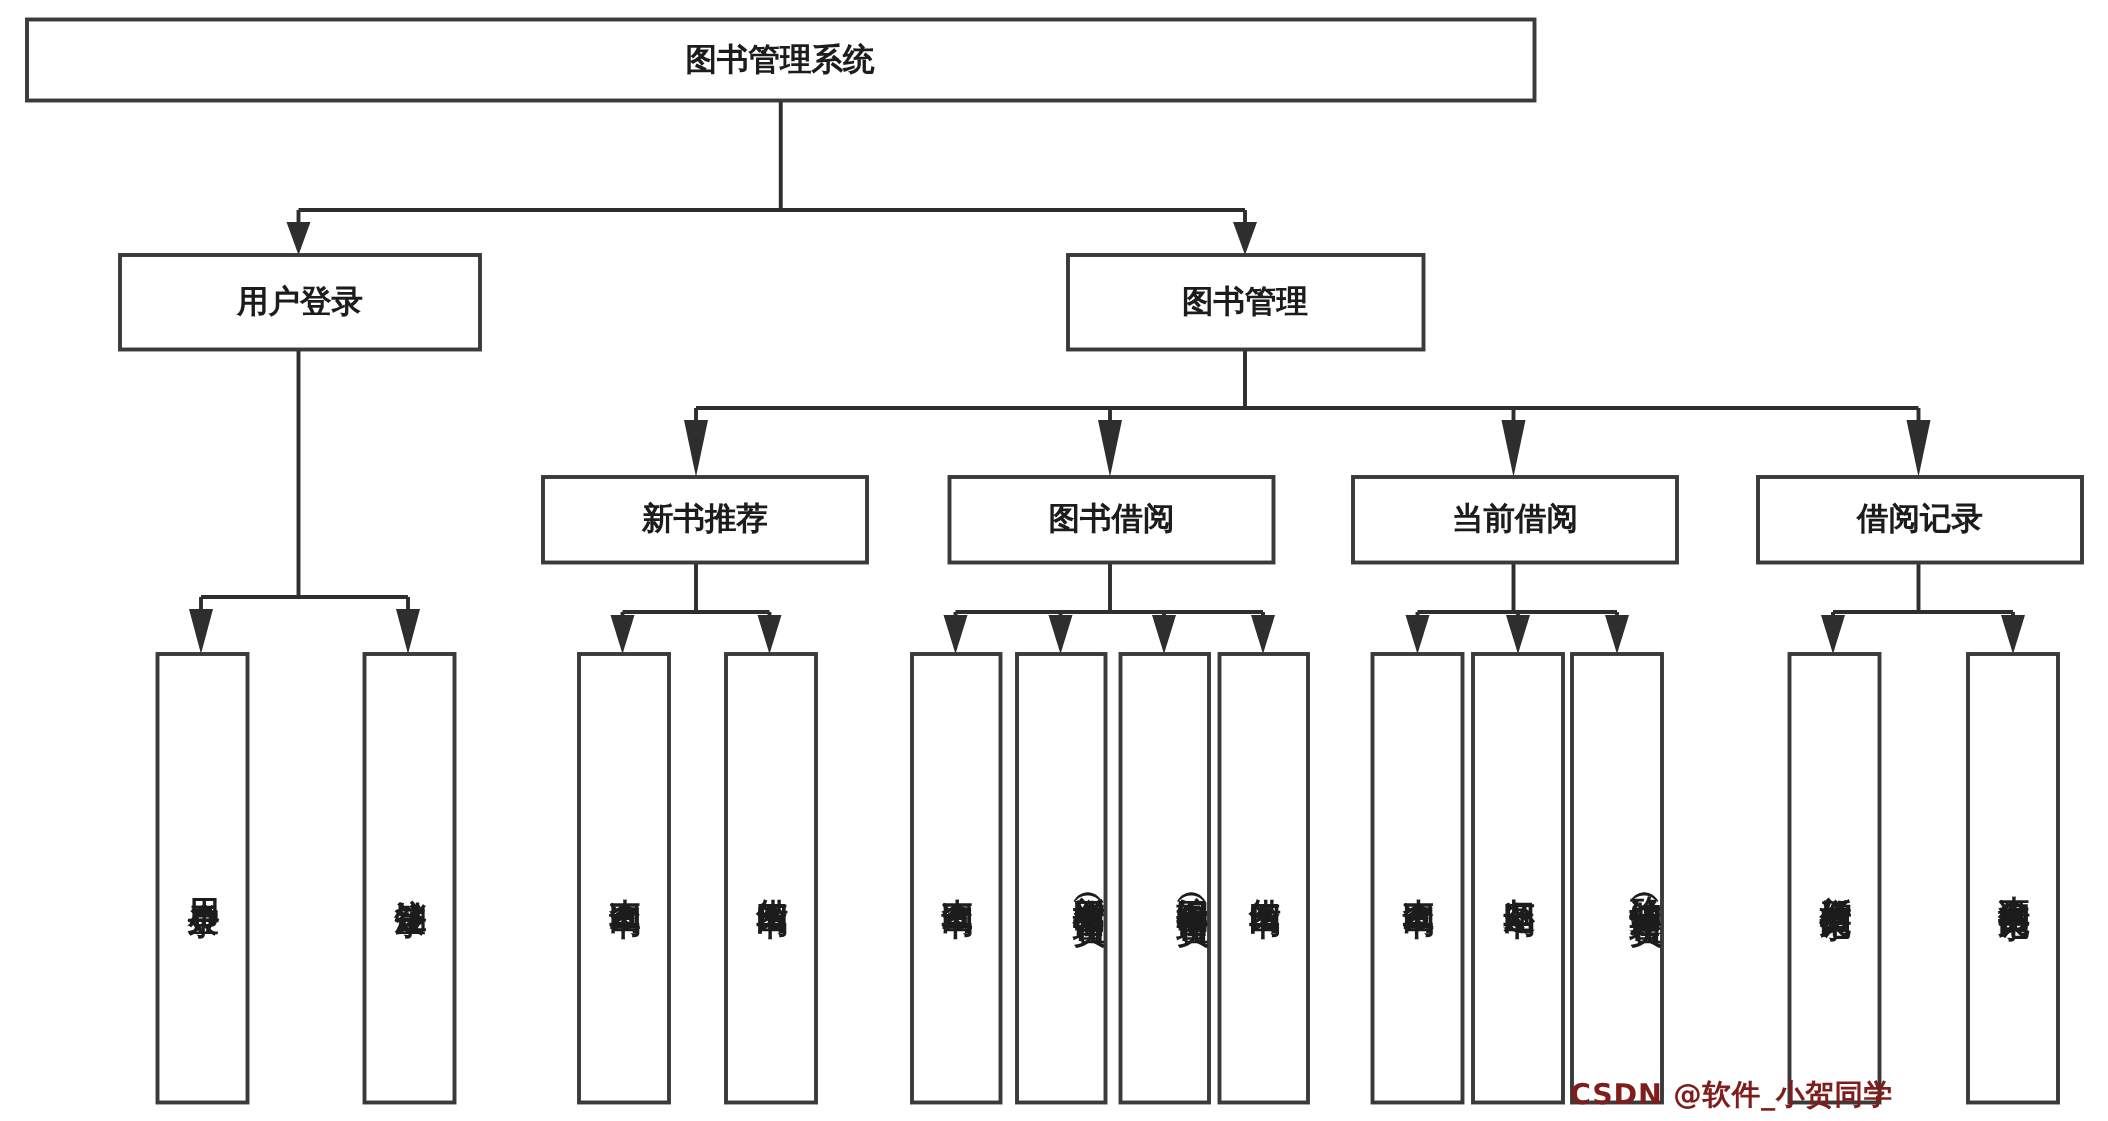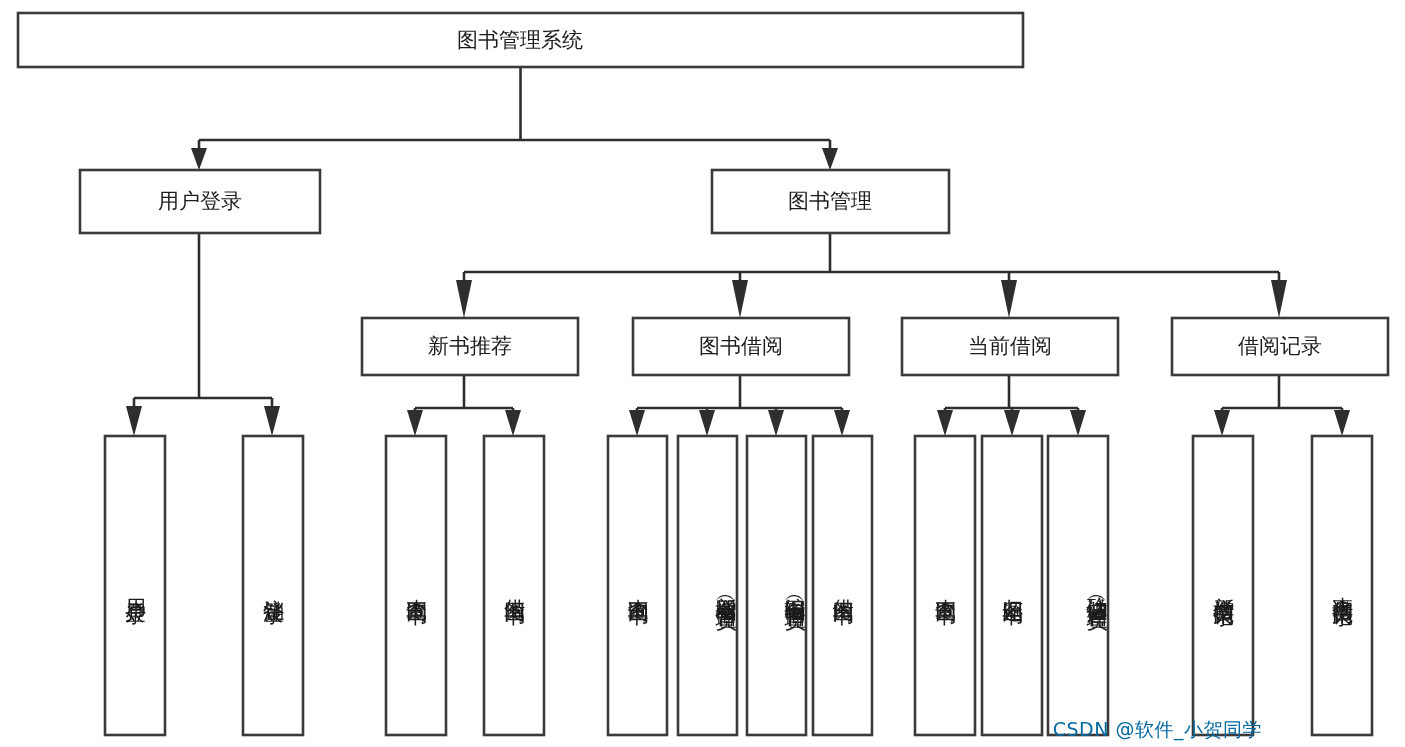--- a/index.html
+++ b/index.html
@@ -12,20 +12,21 @@
     width: 1405px;
     height: 747px;
     overflow: hidden;
     font-family: "DejaVu Sans", "Liberation Sans", sans-serif;
   }
   #diagram-root {
     position: relative;
     width: 1270px;
     height: 747px;
     background: #ffffff;
+    font-weight: bold;
   }
   svg#tree-svg {
     position: absolute;
     left: 0;
     top: 0;
     width: 1405px;
     height: 747px;
     display: block;
   }
   .node-box {
@@ -69,21 +70,21 @@
     white-space: nowrap;
     pointer-events: none;
     user-select: none;
   }
   .watermark {
     position: absolute;
     right: 8px;
     bottom: 4px;
     font-family: "DejaVu Sans", "Liberation Sans", sans-serif;
     font-size: 19px;
-    color: #0369a1;
+    color: #7f1d1d;
     letter-spacing: 0.5px;
     white-space: nowrap;
   }
 </style>
 </head>
 <body>
 
 <div id="diagram-root">
 
   <svg id="tree-svg" viewBox="0 0 1405 747">

